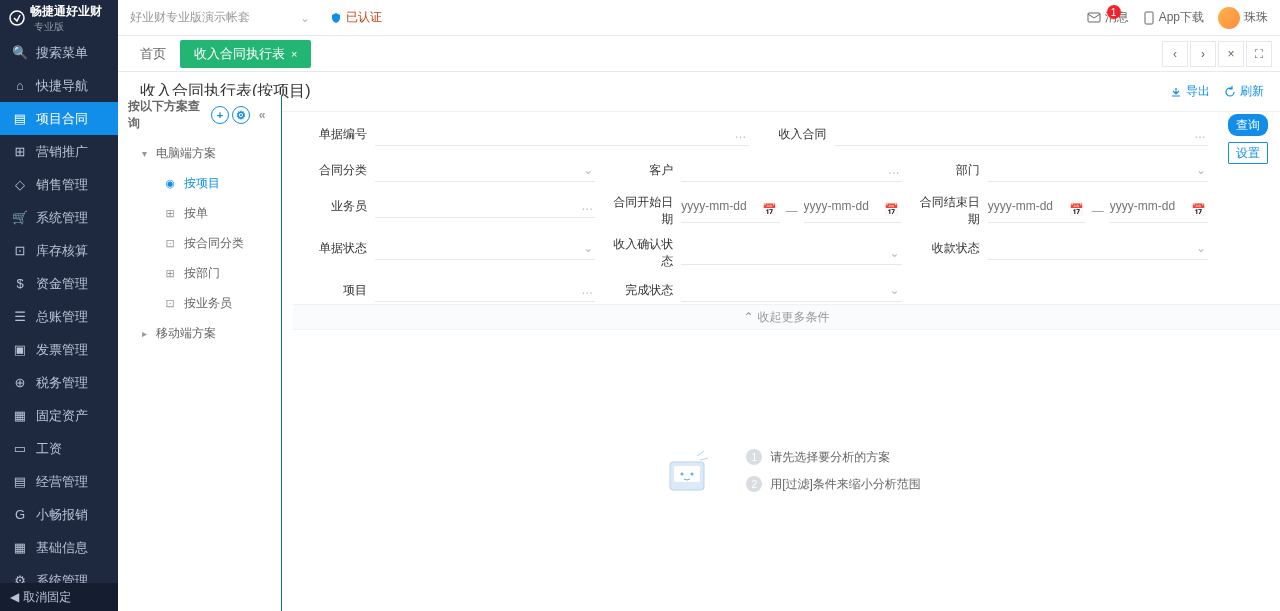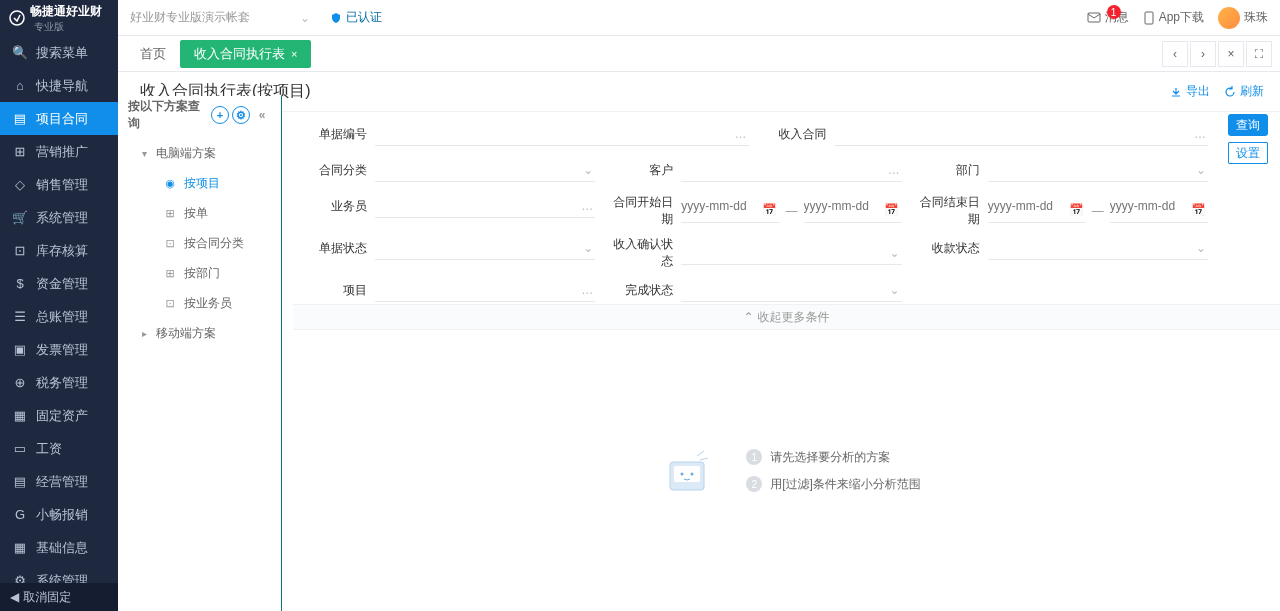--- a/index.html
+++ b/index.html
@@ -12,21 +12,21 @@
     .logo-text { font-size: 12px; font-weight: bold; }
     .logo-subtext { font-size: 10px; color: #8a94a8; margin-left: 4px; }
     .nav-item { height: 33px; display: flex; align-items: center; padding: 0 12px; cursor: pointer; font-size: 13px; }
     .nav-item.active { background: #108ee9; color: #fff; }
     .nav-icon { width: 16px; height: 16px; margin-right: 8px; display: inline-flex; align-items: center; justify-content: center; }
     .pin-bar { position: absolute; bottom: 0; left: 0; right: 0; height: 28px; background: #151e30; display: flex; align-items: center; padding: 0 10px; font-size: 12px; }
     
     
     .topbar { position: absolute; left: 118px; top: 0; right: 0; height: 36px; background: #fff; border-bottom: 1px solid #e5e8ec; display: flex; align-items: center; padding: 0 12px; }
     .org-select { color: #999; font-size: 12px; display: flex; align-items: center; width: 180px; }
-    .verify-badge { margin-left: 20px; color: #0369a1; display: flex; align-items: center; font-size: 12px; }
+    .verify-badge { margin-left: 20px; color: #c2410c; display: flex; align-items: center; font-size: 12px; }
     .topbar-right { margin-left: auto; display: flex; align-items: center; gap: 14px; }
     .topbar-btn { display: flex; align-items: center; gap: 4px; color: #666; cursor: pointer; position: relative; }
     .badge-dot { position: absolute; top: -4px; right: 8px; background: #f5222d; color: #fff; border-radius: 8px; font-size: 10px; min-width: 14px; height: 14px; display: flex; align-items: center; justify-content: center; padding: 0 2px; }
     .avatar { width: 22px; height: 22px; border-radius: 50%; background: linear-gradient(135deg,#ffb347,#ff8c42); display:inline-block;}
     
     
     .tabs { position: absolute; left: 118px; top: 36px; right: 0; height: 36px; background: #fff; border-bottom: 1px solid #e5e8ec; display: flex; align-items: center; padding: 0 8px; }
     .tab { height: 28px; display: flex; align-items: center; padding: 0 14px; font-size: 13px; color: #666; cursor: pointer; }
     .tab.active { background: #22b573; color: #fff; border-radius: 2px; }
     .tab-close { margin-left: 6px; font-size: 11px; }
@@ -67,21 +67,21 @@
     .chip { font-size: 12px; color: #666; cursor: pointer; padding: 1px 4px; }
     .chip.pill { background: #108ee9; color: #fff; border-radius: 8px; padding: 1px 6px; font-size: 11px; }
     .date-sub { width: 100%; font-size: 11px; color: #999; margin-top: 2px; padding-left: 78px;}
     .date-inp-wrap { flex: 1; display: flex; align-items: center; gap: 6px; min-width: 0; }
     .date-inp { flex: 1; min-width: 0; height: 24px; border: none; border-bottom: 1px solid #e5e8ec; position: relative; }
     .date-inp input { width: 100%; border: none; outline: none; font-size: 12px; color: #999; background: transparent; }
     .date-inp .cal { position: absolute; right: 2px; top: 4px; color: #bbb; font-size: 12px; }
     .dash { color: #999; }
     
     .right-actions { position: absolute; right: 12px; top: 114px; display: flex; flex-direction: column; gap: 6px; }
-    .btn-primary { background: #108ee9; color: #fff; border: none; border-radius: 3px; width: 40px; height: 22px; font-size: 12px; cursor: pointer; }
+    .btn-primary { background: #108ee9; color: #fff; border: none; border-radius: 9px; width: 40px; height: 22px; font-size: 12px; cursor: pointer; }
     .btn-plain { background: #fff; color: #108ee9; border: 1px solid #108ee9; border-radius: 1px; width: 40px; height: 22px; font-size: 12px; cursor: pointer; }
     
     .collapse-bar { position: absolute; left: 293px; right: 0; top: 304px; height: 26px; display: flex; align-items: center; justify-content: center; color: #999; cursor: pointer; background: #fafbfc; border-top: 1px solid #eff1f4; border-bottom: 1px solid #eff1f4; font-size:12px;}
     
     .content-empty { position: absolute; left: 293px; right: 0; top: 330px; bottom: 0; background: #fff; display: flex; align-items: center; justify-content: center; }
     .empty-inner { display: flex; align-items: center; gap: 24px; }
     .empty-illu { width: 70px; height: 70px; }
     .empty-steps { display: flex; flex-direction: column; gap: 10px; }
     .step { display: flex; align-items: center; gap: 8px; color: #666; font-size: 12px; }
     .step-num { width: 16px; height: 16px; border-radius: 50%; background: #d9dce1; color: #fff; display: flex; align-items: center; justify-content: center; font-size: 10px; }

